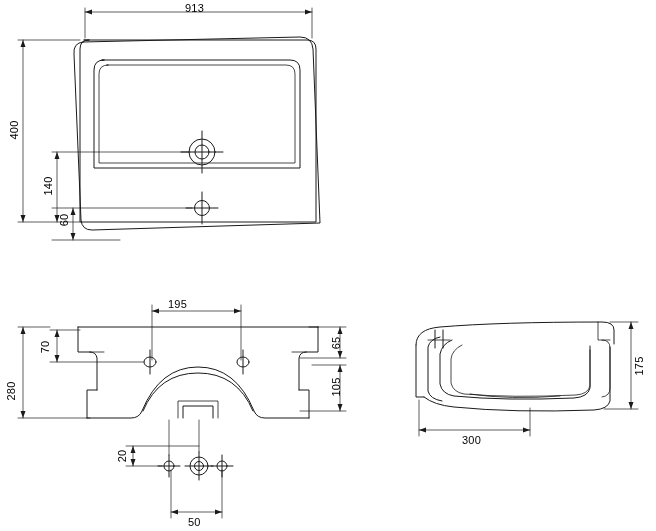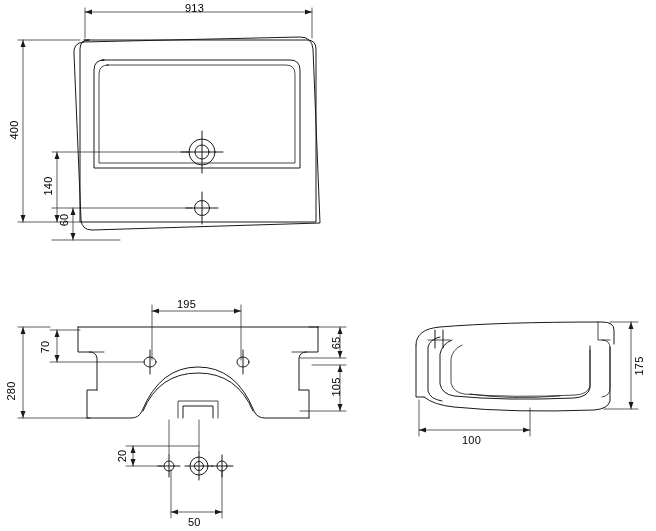--- a/index.html
+++ b/index.html
@@ -206,29 +206,29 @@
 </svg>
 
 <div class="dim-label" style="left:185px;top:2px;">913</div>
 
 <div class="dim-label rot" style="left:5px;top:124px;transform:rotate(-90deg);">400</div>
 
 <div class="dim-label rot" style="left:39px;top:180px;transform:rotate(-90deg);">140</div>
 
 <div class="dim-label rot" style="left:58px;top:214px;transform:rotate(-90deg);">60</div>
 
-<div class="dim-label" style="left:177px;top:298px;">195</div>
+<div class="dim-label" style="left:168px;top:298px;">195</div>
 
 <div class="dim-label rot" style="left:39px;top:341px;transform:rotate(-90deg);">70</div>
 
 <div class="dim-label rot" style="left:2px;top:385px;transform:rotate(-90deg);">280</div>
 
 <div class="dim-label rot" style="left:330px;top:337px;transform:rotate(-90deg);">65</div>
 
 <div class="dim-label rot" style="left:327px;top:381px;transform:rotate(-90deg);">105</div>
 
 <div class="dim-label rot" style="left:116px;top:450px;transform:rotate(-90deg);">20</div>
 
 <div class="dim-label" style="left:188px;top:516px;">50</div>
 
-<div class="dim-label" style="left:462px;top:434px;">100</div>
+<div class="dim-label" style="left:462px;top:434px;">300</div>
 
 <div class="dim-label rot" style="left:630px;top:360px;transform:rotate(-90deg);">175</div>
 
 </body></html>

